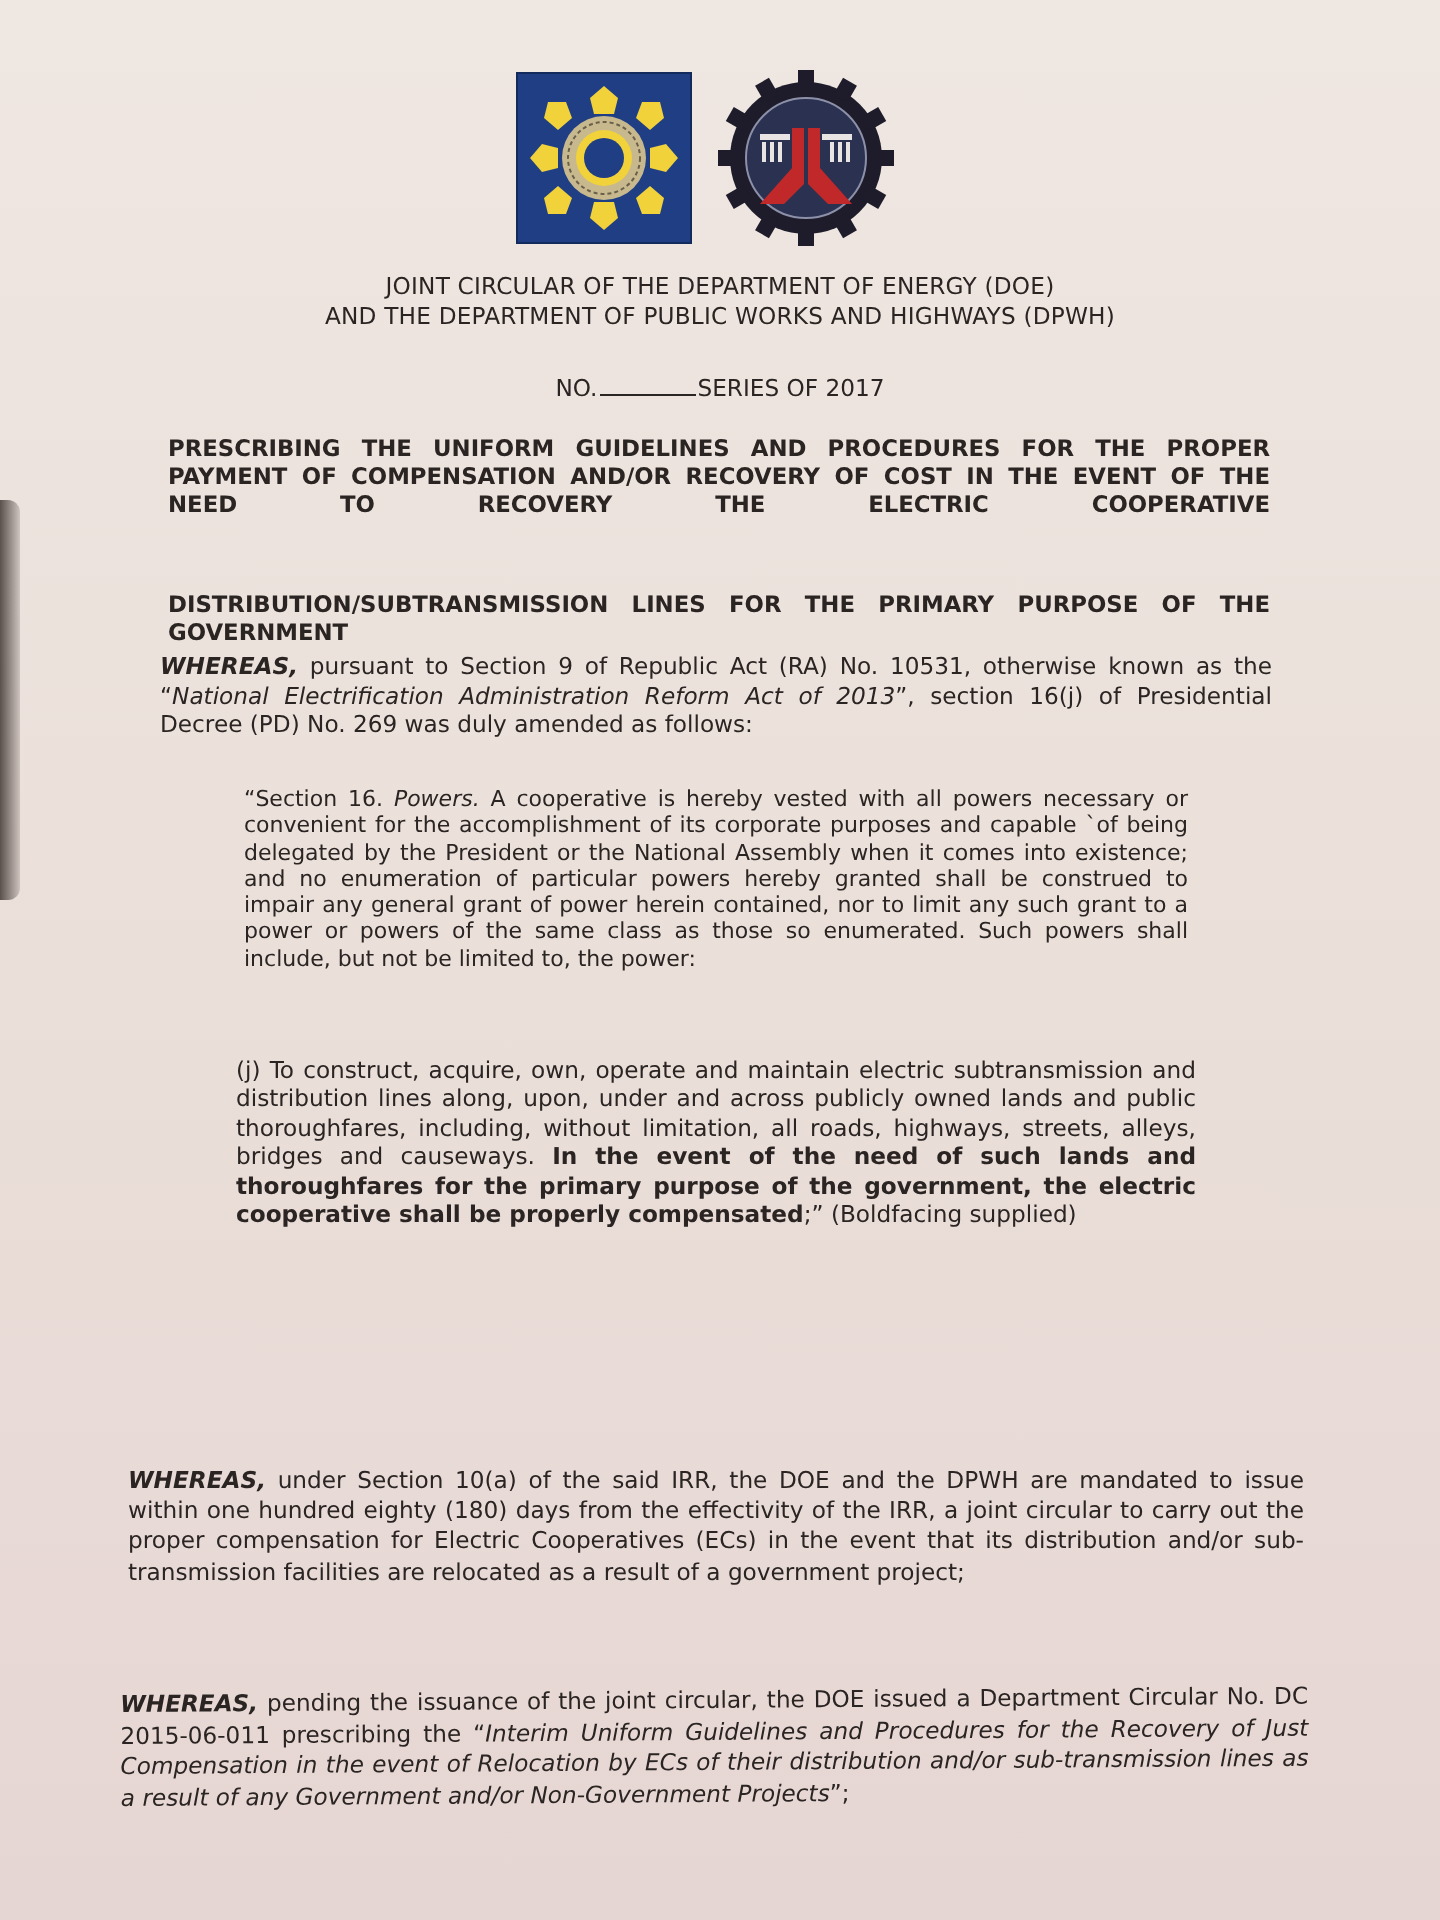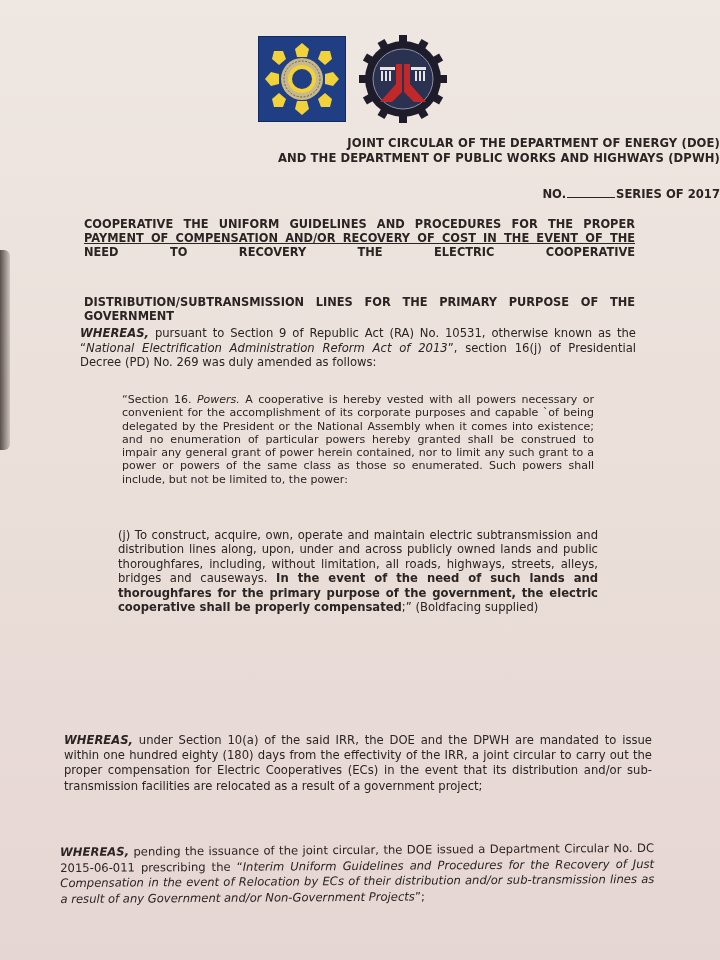--- a/index.html
+++ b/index.html
@@ -22,21 +22,21 @@
   .logos {
     position: absolute; top: 36px; left: 258px; width: 200px; height: 84px;
   }
   .logo-doe {
     position: absolute; left: 0; top: 0; width: 86px; height: 84px;
     background: #1f3e84; border: 1px solid #132a5c;
   }
   .logo-dpwh {
     position: absolute; left: 100px; top: -2px; width: 90px; height: 90px;
   }
-  .header { position: absolute; left: 0; width: 720px; text-align: right; font-weight: bold; }
+  .header { position: absolute; left: 0; width: 720px; text-align: center; font-weight: normal; }
   .h-title { top: 136px; font-size: 11.6px; line-height: 15px; letter-spacing: 0.1px; }
   .h-no { top: 187px; font-size: 11.6px; }
   .h-no .blank { display: inline-block; width: 48px; border-bottom: 1px solid #2a2422; margin: 0 1px; height: 10px; }
   .subject {
     position: absolute; left: 84px; top: 217px; width: 551px;
     font-weight: bold; font-size: 11.4px; line-height: 14px; text-align: justify;
   }
   .subject .row-just { display: flex; justify-content: space-between; gap: 27px; }
   .para {
     position: absolute; font-size: 11.6px; line-height: 14.6px; text-align: justify;
@@ -116,22 +116,22 @@
   <div class="header h-title">
     <div>JOINT CIRCULAR OF THE DEPARTMENT OF ENERGY (DOE)</div>
     <div>AND THE DEPARTMENT OF PUBLIC WORKS AND HIGHWAYS (DPWH)</div>
   </div>
 
   <div class="header h-no">
     <span>NO.</span><span class="blank"></span><span>SERIES OF 2017</span>
   </div>
 
   <div class="subject">
-    <div style="text-align:justify;text-align-last:justify;">COOPERATIVE THE UNIFORM GUIDELINES AND PROCEDURES FOR THE PROPER</div>
-    <div style="text-align:justify;text-align-last:justify;text-decoration:underline;">PAYMENT OF COMPENSATION AND/OR RECOVERY OF COST IN THE EVENT OF THE</div>
+    <div style="text-align:justify;text-align-last:justify;">PRESCRIBING THE UNIFORM GUIDELINES AND PROCEDURES FOR THE PROPER</div>
+    <div style="text-align:justify;text-align-last:justify;">PAYMENT OF COMPENSATION AND/OR RECOVERY OF COST IN THE EVENT OF THE</div>
     <div class="row-just">
       <span>NEED</span>
       <span>TO</span>
       <span>RECOVERY</span>
       <span>THE</span>
       <span>ELECTRIC</span>
       <span>COOPERATIVE</span>
     </div>
     <div style="text-align:justify;text-align-last:justify;margin-top:36px;">DISTRIBUTION/SUBTRANSMISSION LINES FOR THE PRIMARY PURPOSE OF THE</div>
     <div>GOVERNMENT</div>

